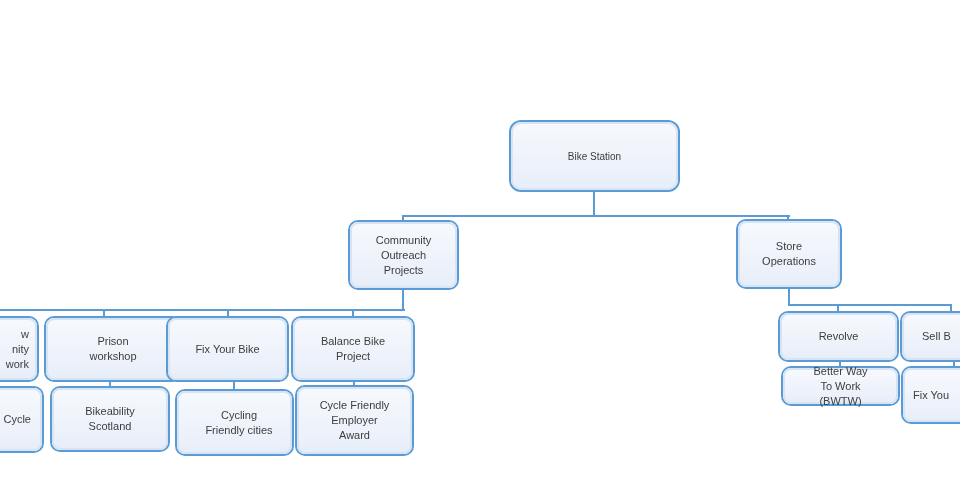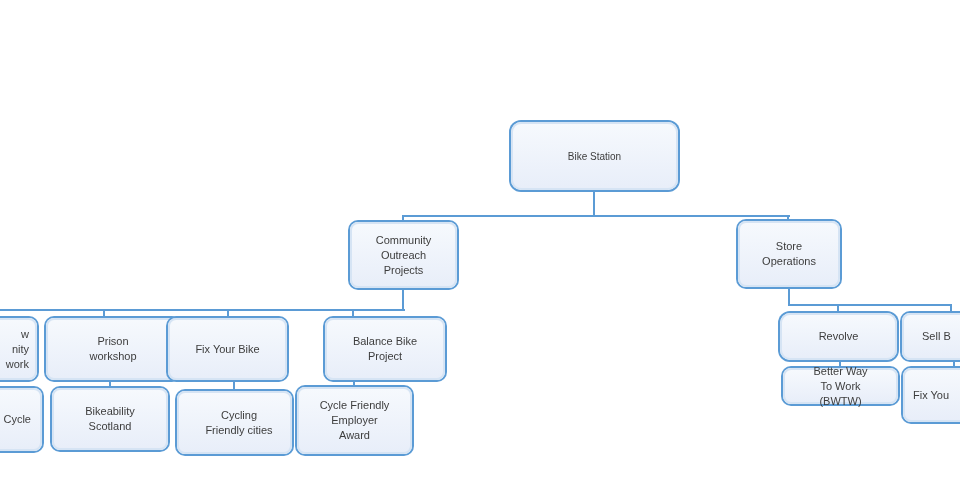--- a/index.html
+++ b/index.html
@@ -76,41 +76,41 @@
         <span class="line">nity</span>
         <span class="line">work</span>
       </div>
       <div class="node" style="left: 46px; top: 318px; width: 134px; height: 62px;">
         <span class="line">Prison</span>
         <span class="line">workshop</span>
       </div>
       <div class="node" style="left: 168px; top: 318px; width: 119px; height: 62px;">
         <span class="line">Fix Your Bike</span>
       </div>
-      <div class="node" style="left: 293px; top: 318px; width: 120px; height: 62px; margin-left: 32px;">
+      <div class="node" style="left: 293px; top: 318px; width: 120px; height: 62px;">
         <span class="line">Balance Bike</span>
         <span class="line">Project</span>
       </div>
       <div class="node align-right" style="left: -71px; top: 388px; width: 113px; height: 63px; padding-right: 9px;">
         <span class="line">Cycle</span>
       </div>
       <div class="node" style="left: 52px; top: 388px; width: 116px; height: 62px;">
         <span class="line">Bikeability</span>
         <span class="line">Scotland</span>
       </div>
       <div class="node" style="left: 177px; top: 391px; width: 115px; height: 63px; padding-left: 9px;">
         <span class="line">Cycling</span>
         <span class="line">Friendly cities</span>
       </div>
       <div class="node" style="left: 297px; top: 387px; width: 115px; height: 67px; text-align: center;">
         <span class="line">Cycle Friendly</span>
         <span class="line">Employer</span>
         <span class="line">Award</span>
       </div>
-      <div class="node" style="left: 780px; top: 313px; width: 117px; height: 47px; border-radius: 10px;">
+      <div class="node" style="left: 780px; top: 313px; width: 117px; height: 47px;">
         <span class="line">Revolve</span>
       </div>
       <div class="node align-left" style="left: 902px; top: 313px; width: 118px; height: 47px; padding-left: 18px;">
         <span class="line">Sell B</span>
       </div>
       <div class="node" style="left: 783px; top: 368px; width: 115px; height: 36px;">
         <span class="line">Better Way</span>
         <span class="line">To Work</span>
         <span class="line">(BWTW)</span>
       </div>

